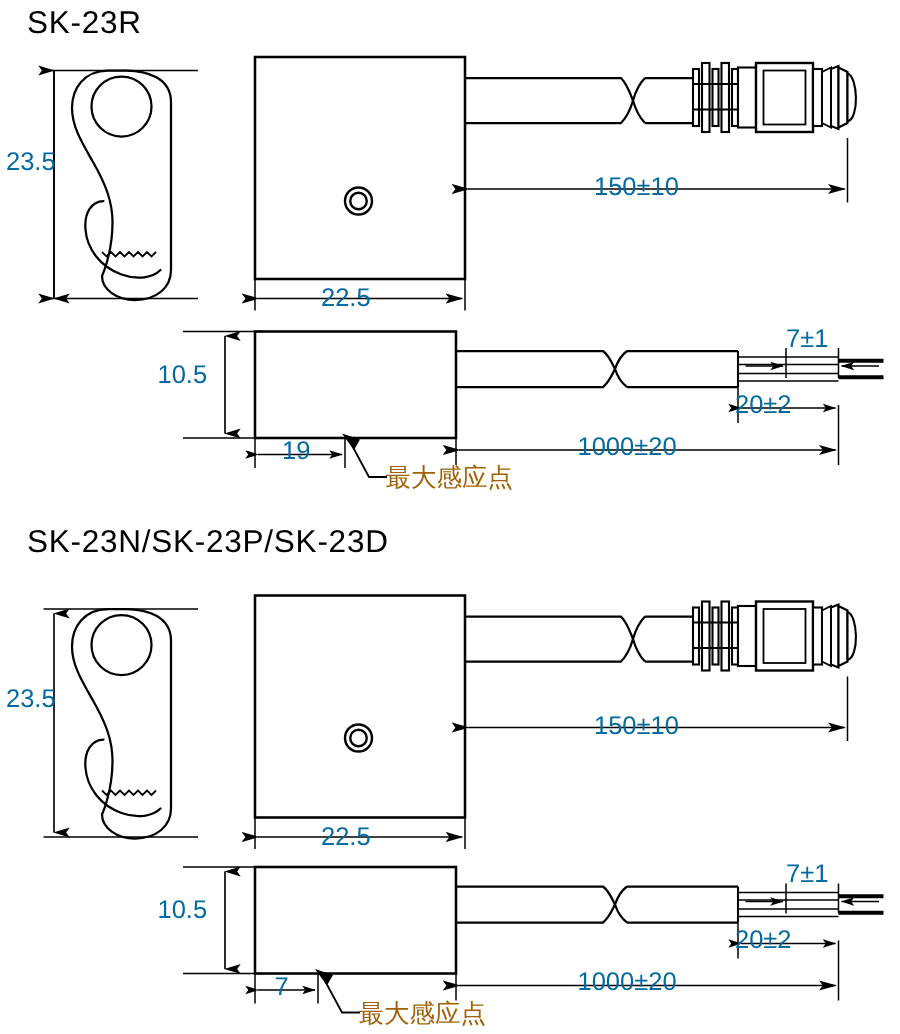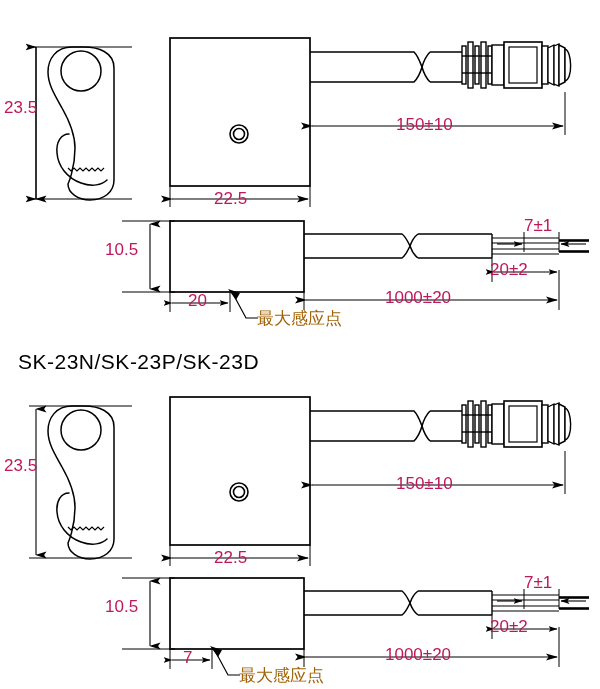--- a/index.html
+++ b/index.html
@@ -1,21 +1,21 @@
 <!DOCTYPE html>
 <html><head>
 <meta charset="utf-8">
 <style>
   html,body{margin:0;padding:0;background:#ffffff;}
   body{width:600px;height:689px;position:relative;overflow:hidden;
        font-family:"Liberation Sans","DejaVu Sans",sans-serif;color:#000;}
   .stage{position:absolute;left:0;top:0;width:600px;height:689px;}
   svg{position:absolute;left:0;top:0;}
   .title{position:absolute;font-size:21px;letter-spacing:0.5px;white-space:nowrap;color:#000;}
-  .dim{position:absolute;font-size:17px;white-space:nowrap;color:#be185d;}
+  .dim{position:absolute;font-size:17px;white-space:nowrap;color:#0369a1;}
   .cn{position:absolute;font-size:17px;white-space:nowrap;color:#a16207;
       font-family:"DejaVu Sans","Liberation Sans",sans-serif;}
 </style>
 </head>
 <body>
 
 <div class="stage">
 
   <svg width="600" height="689" viewBox="0 0 600 689">
     <defs>
@@ -174,30 +174,31 @@
       <line x1="492" y1="615" x2="492" y2="639" stroke="#000" stroke-width="1"></line>
       <line x1="494" y1="629" x2="557" y2="629" stroke="#000" stroke-width="1.1" marker-start="url(#arS)" marker-end="url(#arS)"></line>
 
       <line x1="524" y1="589" x2="524" y2="609" stroke="#000" stroke-width="1"></line>
       <line x1="559" y1="589" x2="559" y2="609" stroke="#000" stroke-width="1"></line>
       <line x1="497" y1="601" x2="522" y2="601" stroke="#000" stroke-width="1.1" marker-end="url(#arS)"></line>
       <line x1="586" y1="601" x2="561" y2="601" stroke="#000" stroke-width="1.1" marker-end="url(#arS)"></line>
     </g>
   </svg>
 
+  <div class="title" style="left:18px;top:4px;">SK-23R</div>
 
   <div class="dim" style="left:4px;top:98px;">23.5</div>
 
   <div class="dim" style="left:214px;top:189px;">22.5</div>
 
   <div class="dim" style="left:396px;top:115px;">150±10</div>
 
   <div class="dim" style="left:105px;top:240px;">10.5</div>
 
-  <div class="dim" style="left:188px;top:291px;">20</div>
+  <div class="dim" style="left:188px;top:291px;">19</div>
 
   <div class="cn" style="left:257px;top:307px;">最大感应点</div>
 
   <div class="dim" style="left:385px;top:288px;">1000±20</div>
 
   <div class="dim" style="left:490px;top:260px;">20±2</div>
 
   <div class="dim" style="left:524px;top:216px;">7±1</div>
 
   <div class="title" style="left:18px;top:350px;text-align:right;">SK-23N/SK-23P/SK-23D</div>

